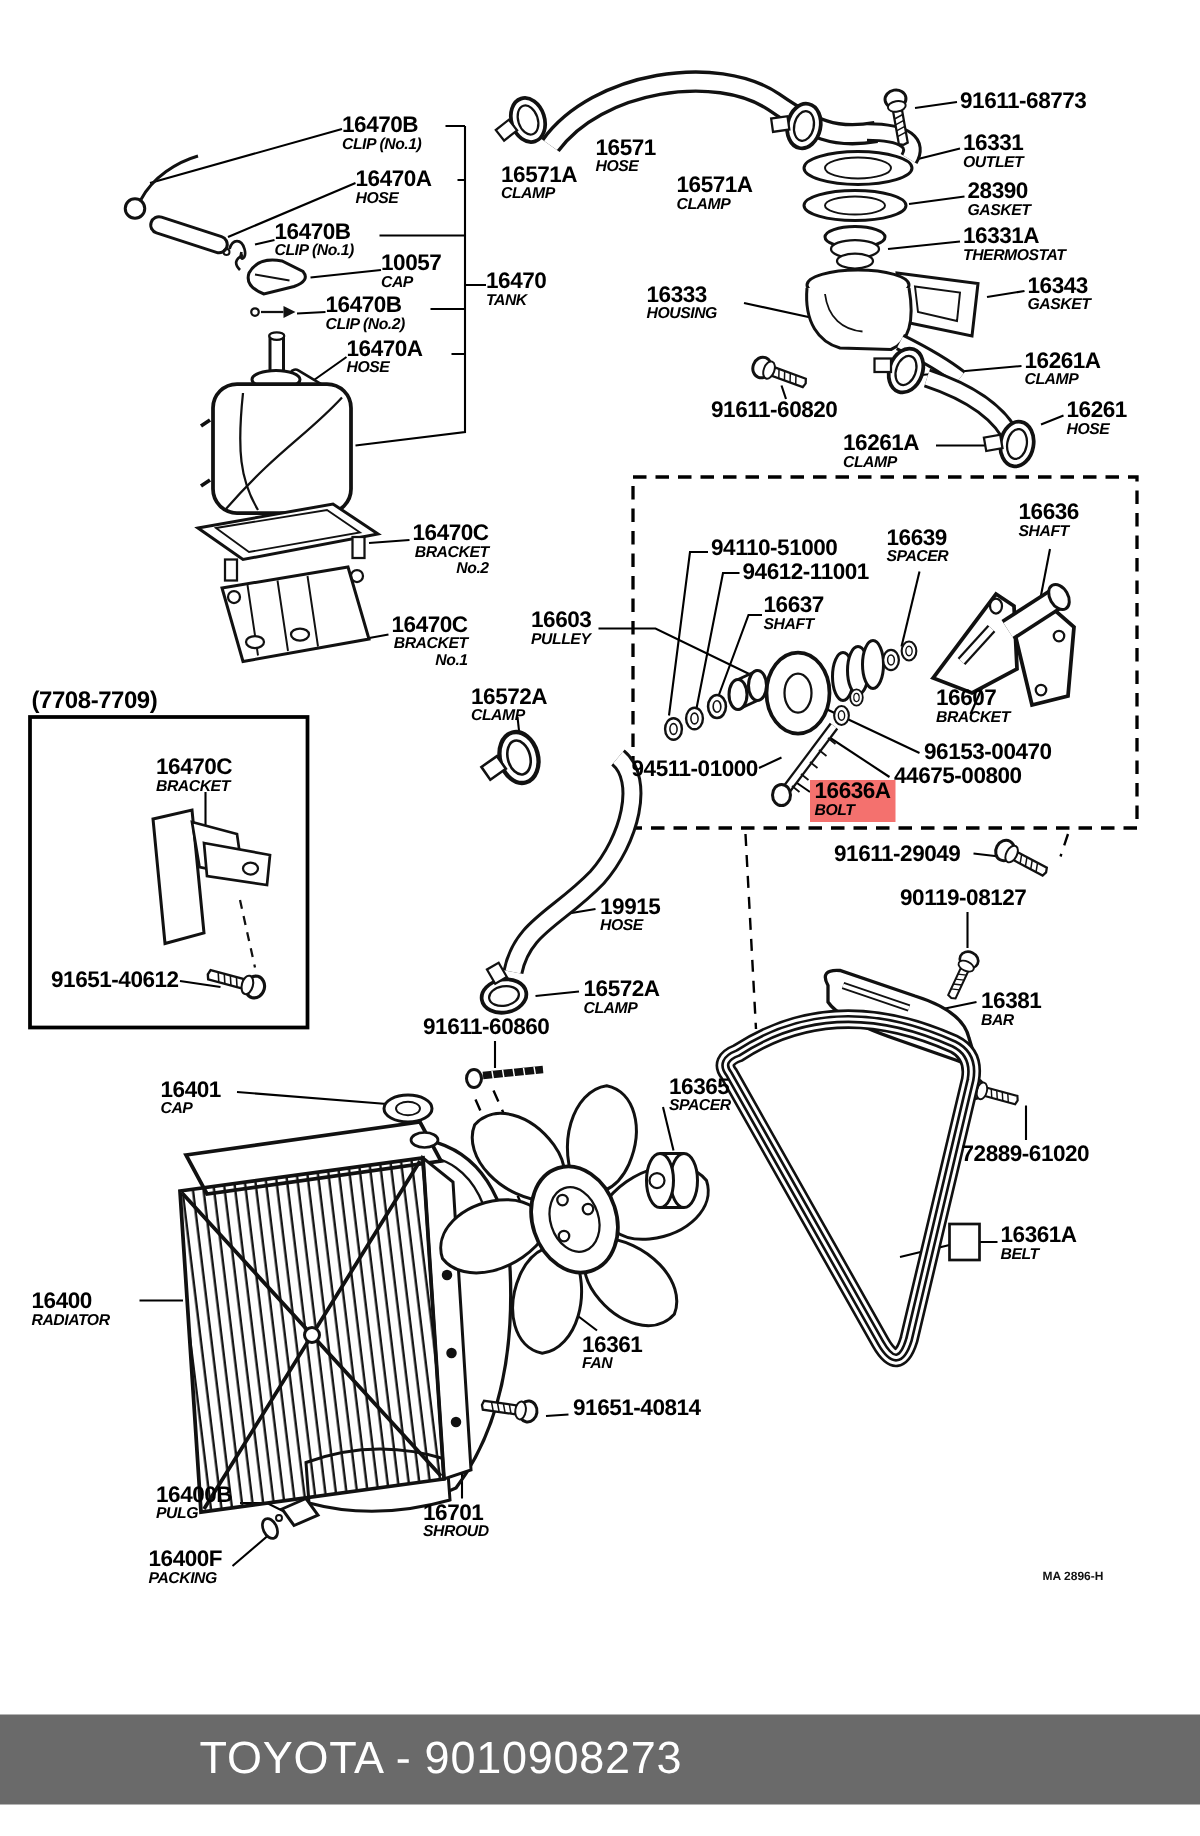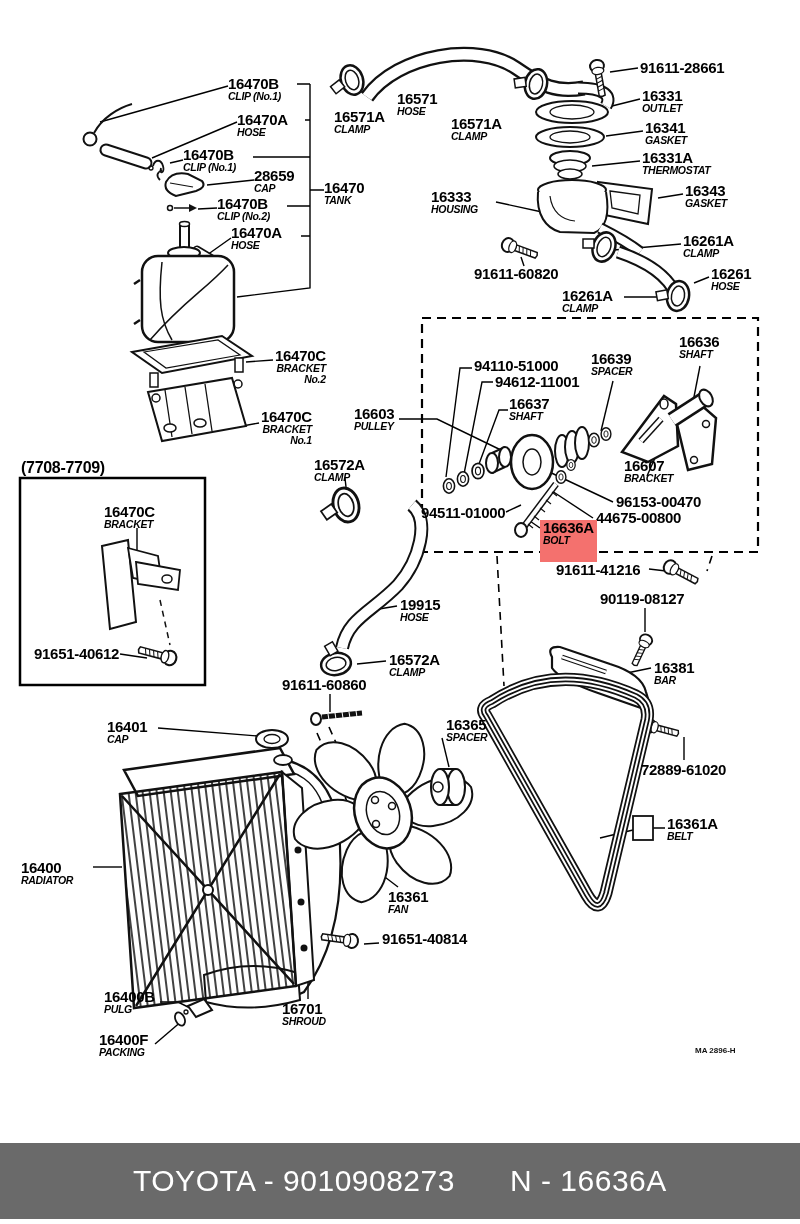--- a/index.html
+++ b/index.html
@@ -3,24 +3,24 @@
 <meta charset="utf-8">
 <style>
   html,body{margin:0;padding:0;background:#fff;}
   #page{position:relative;width:800px;height:1224px;background:#fff;overflow:hidden;
         font-family:"Liberation Sans",sans-serif;}
   svg{position:absolute;left:0;top:0;}
   .lbl{position:absolute;color:#000;line-height:1.02;letter-spacing:-0.3px;white-space:nowrap;}
   .lbl .num{font-weight:bold;font-size:15px;display:block;}
   .lbl .sub{font-weight:bold;font-size:10.5px;display:block;white-space:pre-line;font-style:italic;}
   .lbl.subr .sub{text-align:right;}
-  .lbl.hl{background:#f4716e;padding:0 3px 16px 3px;}
+  .lbl.hl{background:#f4716e;padding:0 3px 2px 3px;}
   .lbl.hdr .num{font-size:16px;}
   #doccode{position:absolute;font-size:8px;font-weight:bold;color:#111;letter-spacing:0;}
-  #footer{position:absolute;left:0;top:1143px;width:800px;height:76px;background:#6a6a6a;}
+  #footer{position:absolute;left:0;top:1143px;width:800px;height:60px;background:#6a6a6a;}
   #footer span{position:absolute;top:50%;transform:translateY(-50%);color:#fff;
                font-size:30px;font-weight:normal;letter-spacing:0.5px;}
   #footer .fl{left:133px;} #footer .fr{left:510px;}
 </style>
 </head>
 <body>
 
 <div id="page">
 
 <svg width="800" height="1224" viewBox="0 0 800 1224">
@@ -292,21 +292,21 @@
     </div>
   <div class="lbl" style="left:237px;top:112px">
       <span class="num">16470A</span>
       <span class="sub">HOSE</span>
     </div>
   <div class="lbl" style="left:183px;top:147px">
       <span class="num">16470B</span>
       <span class="sub">CLIP (No.1)</span>
     </div>
   <div class="lbl" style="left:254px;top:168px">
-      <span class="num">28659</span>
+      <span class="num">10057</span>
       <span class="sub">CAP</span>
     </div>
   <div class="lbl" style="left:324px;top:180px">
       <span class="num">16470</span>
       <span class="sub">TANK</span>
     </div>
   <div class="lbl" style="left:217px;top:196px">
       <span class="num">16470B</span>
       <span class="sub">CLIP (No.2)</span>
     </div>
@@ -320,28 +320,28 @@
     </div>
   <div class="lbl" style="left:397px;top:91px">
       <span class="num">16571</span>
       <span class="sub">HOSE</span>
     </div>
   <div class="lbl" style="left:451px;top:116px">
       <span class="num">16571A</span>
       <span class="sub">CLAMP</span>
     </div>
   <div class="lbl" style="left:640px;top:60px">
-      <span class="num">91611-28661</span>
+      <span class="num">91611-68773</span>
     </div>
   <div class="lbl" style="left:642px;top:88px">
       <span class="num">16331</span>
       <span class="sub">OUTLET</span>
     </div>
   <div class="lbl" style="left:645px;top:120px">
-      <span class="num">16341</span>
+      <span class="num">28390</span>
       <span class="sub">GASKET</span>
     </div>
   <div class="lbl" style="left:642px;top:150px">
       <span class="num">16331A</span>
       <span class="sub">THERMOSTAT</span>
     </div>
   <div class="lbl" style="left:685px;top:183px">
       <span class="num">16343</span>
       <span class="sub">GASKET</span>
     </div>
@@ -401,21 +401,21 @@
     </div>
   <div class="lbl hl" style="left:540px;top:520px">
       <span class="num">16636A</span>
       <span class="sub">BOLT</span>
     </div>
   <div class="lbl" style="left:314px;top:457px">
       <span class="num">16572A</span>
       <span class="sub">CLAMP</span>
     </div>
   <div class="lbl" style="left:556px;top:562px">
-      <span class="num">91611-41216</span>
+      <span class="num">91611-29049</span>
     </div>
   <div class="lbl" style="left:600px;top:591px">
       <span class="num">90119-08127</span>
     </div>
   <div class="lbl" style="left:654px;top:660px">
       <span class="num">16381</span>
       <span class="sub">BAR</span>
     </div>
   <div class="lbl" style="left:400px;top:597px">
       <span class="num">19915</span>
@@ -484,15 +484,14 @@
   <div class="lbl subr" style="left:261px;top:409px">
       <span class="num">16470C</span>
       <span class="sub">BRACKET
 No.1</span>
     </div>
 
   <div id="doccode" style="left:695px;top:1046px">MA 2896-H</div>
 
   <div id="footer">
     <span class="fl">TOYOTA - 9010908273</span>
-    <span class="fr">N - 16636A</span>
   </div>
 </div>
 
 </body></html>

